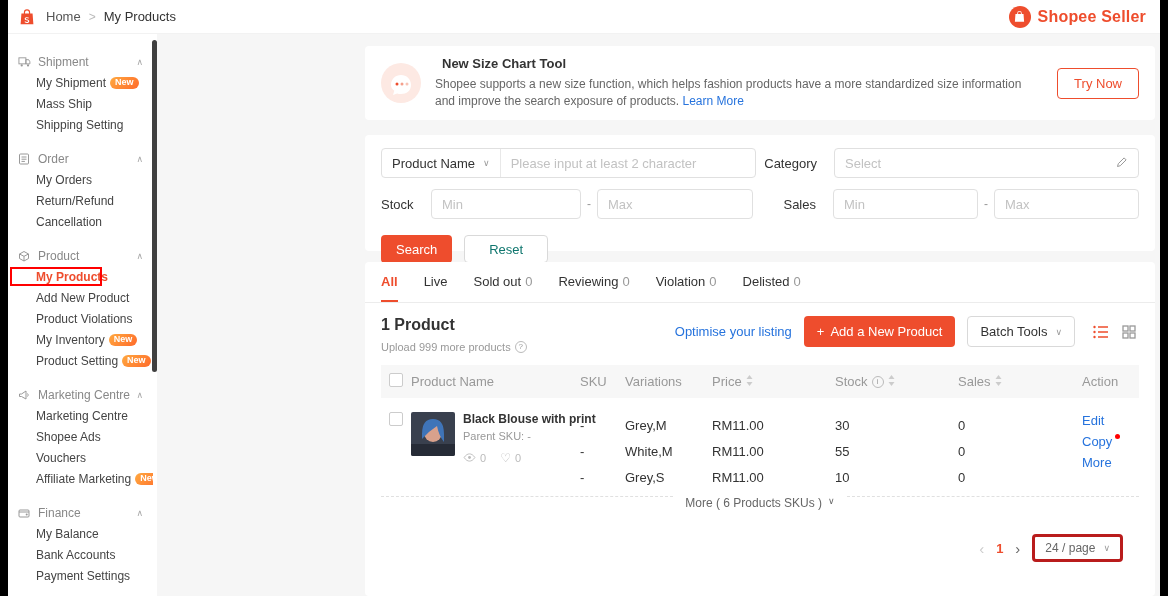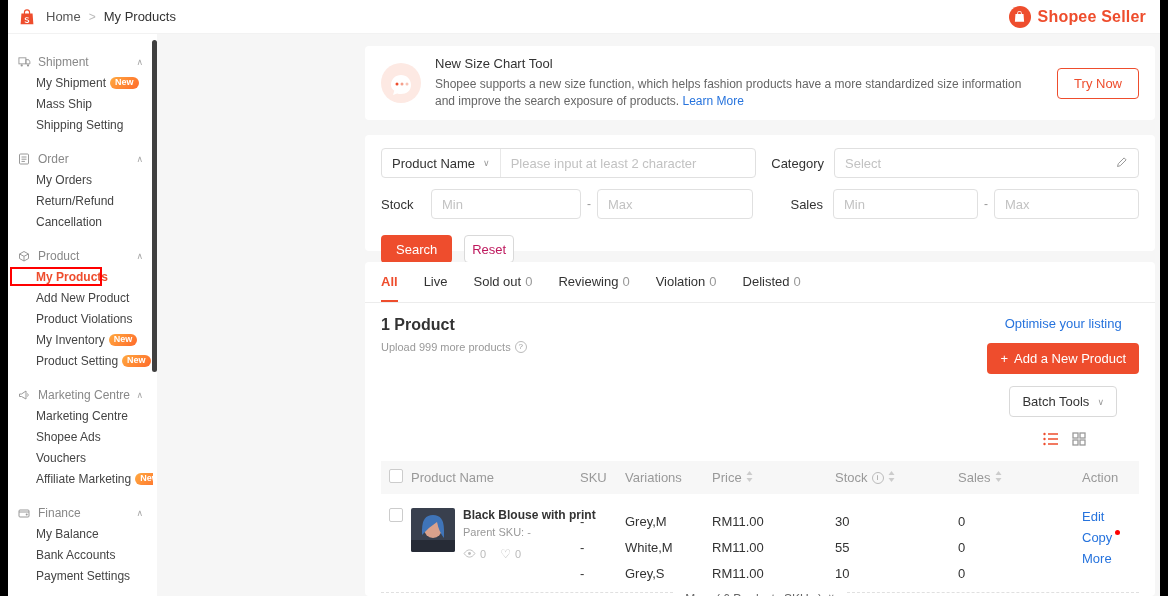--- a/index.html
+++ b/index.html
@@ -33,58 +33,58 @@
   .sb-scrollbar { position:absolute; left:152px; top:40px; width:5px; height:332px; background:#3f3f3f; border-radius:3px; z-index:12; }
 
   
   .main { position:absolute; left:157px; top:34px; width:1003px; height:562px; background:#f6f6f6; overflow:hidden; }
   .card { position:absolute; left:208px; width:790px; background:#fff; border-radius:4px; }
 
   
   .banner { top:12px; height:74px; display:flex; align-items:center; padding:0 16px; }
   .banner-icon { width:40px; height:40px; flex:none; }
   .banner-text { flex:1; margin:0 14px; }
-  .banner-title { font-size:13px; font-weight:normal; color:#333; margin-bottom:5px; }
+  .banner-title { font-size:13px; font-weight:bold; color:#333; margin-bottom:5px;margin-left:7px; }
   .banner-body { font-size:12px; color:#666; line-height:1.45; }
   .link { color:#2673dd; cursor:pointer; text-decoration:none; }
   .btn-outline-orange { flex:none; background:#fff; border:1px solid #ee4d2d; color:#ee4d2d; font-size:13px; padding:7px 16px; border-radius:4px; cursor:pointer; font-family:inherit; }
 
   
   .filters { top:101px; height:116px; padding:13px 16px; }
   .f-row { display:flex; align-items:center; margin-bottom:11px; }
   .f-left { width:375px; display:flex; align-items:center; }
   .f-right { margin-left:auto; display:flex; align-items:center; }
-  .f-rlabel { width:60px; text-align:right; margin-right:10px; font-size:13px; color:#333; }
+  .f-rlabel { width:60px; text-align:right; margin-right:17px; font-size:13px; color:#333; }
   .f-llabel { width:50px; font-size:13px; color:#333; }
   .inp-group { display:flex; align-items:center; border:1px solid #e0e0e0; border-radius:4px; height:30px; flex:1; background:#fff; }
   .sel-part { display:flex; align-items:center; gap:8px; padding:0 10px; font-size:13px; color:#333; border-right:1px solid #e8e8e8; height:100%; cursor:pointer; white-space:nowrap; }
   .chev { color:#999; font-size:9px; }
   .inp { border:none; outline:none; flex:1; height:28px; padding:0 10px; font-size:13px; color:#333; font-family:inherit; min-width:0; background:transparent; }
   .inp::placeholder { color:#c2c2c2; }
   .box-inp { border:1px solid #e0e0e0; border-radius:4px; height:30px; display:flex; align-items:center; background:#fff; }
   .box-inp .inp { height:28px; }
   .sep { width:16px; text-align:center; color:#999; font-size:12px; }
   .w150 { width:150px; } .w156 { width:156px; } .w145 { width:145px; } .w305 { width:305px; }
   .cat-select { justify-content:space-between; padding-right:10px; cursor:pointer; }
   .ph { color:#c2c2c2; font-size:13px; padding-left:10px; }
   .btn-orange { background:#ee4d2d; color:#fff; border:none; border-radius:4px; height:28px; padding:0 15px; font-size:13px; cursor:pointer; font-family:inherit; }
-  .btn-plain { background:#fff; color:#be185d; border:1px solid #d9d9d9; border-radius:4px; height:28px; padding:0 7px; font-size:13px; margin-left:12px; cursor:pointer; font-family:inherit; }
+  .btn-plain { background:#fff; color:#0f766e; border:1px solid #d9d9d9; border-radius:4px; height:28px; padding:0 24px; font-size:13px; margin-left:12px; cursor:pointer; font-family:inherit; }
 
   
   .products { top:228px; height:334px; }
   .tabs { height:41px; border-bottom:1px solid #ececec; display:flex; align-items:stretch; padding:0 16px; gap:26px; }
   .tab { display:flex; align-items:center; font-size:13px; color:#333; cursor:pointer; border-bottom:2px solid transparent; gap:4px; }
   .tab.active { color:#ee4d2d; font-weight:bold; border-bottom-color:#ee4d2d; }
   .tab .cnt { color:#999; font-weight:normal; }
 
   .toolbar { padding:13px 16px 10px; display:flex; align-items:flex-start; }
   .tb-title { font-size:16px; font-weight:bold; color:#333; }
   .tb-note { font-size:11px; color:#999; margin-top:7px; display:flex; align-items:center; gap:4px; }
   .circle-i { width:12px; height:12px; border:1px solid #bbb; border-radius:50%; font-size:8px; color:#999; display:inline-flex; align-items:center; justify-content:center; line-height:1; }
-  .tb-right { margin-left:auto; display:flex; align-items:center; gap:12px;flex-direction:column; }
+  .tb-right { margin-left:auto; display:flex; align-items:center; gap:12px; }
   .opt-link { font-size:13px; }
   .btn-add { background:#ee4d2d; color:#fff; border:none; border-radius:4px; height:31px; padding:0 13px; font-size:13px; display:flex; align-items:center; gap:6px; cursor:pointer; font-family:inherit; }
   .btn-batch { background:#fff; border:1px solid #d9d9d9; border-radius:4px; height:31px; padding:0 12px; font-size:13px; color:#333; display:flex; align-items:center; gap:8px; cursor:pointer; font-family:inherit; }
   .view-toggles { display:flex; align-items:center; gap:8px; margin-left:4px; }
   .vt { width:20px; height:20px; display:flex; align-items:center; justify-content:center; cursor:pointer; }
 
   .table { margin:2px 16px 0; font-size:13px; }
   .thead { display:flex; align-items:center; height:33px; background:#f7f7f7; color:#999; }
   .c-check { width:30px; flex:none; padding-left:8px; }
   .c-name { width:169px; flex:none; }

